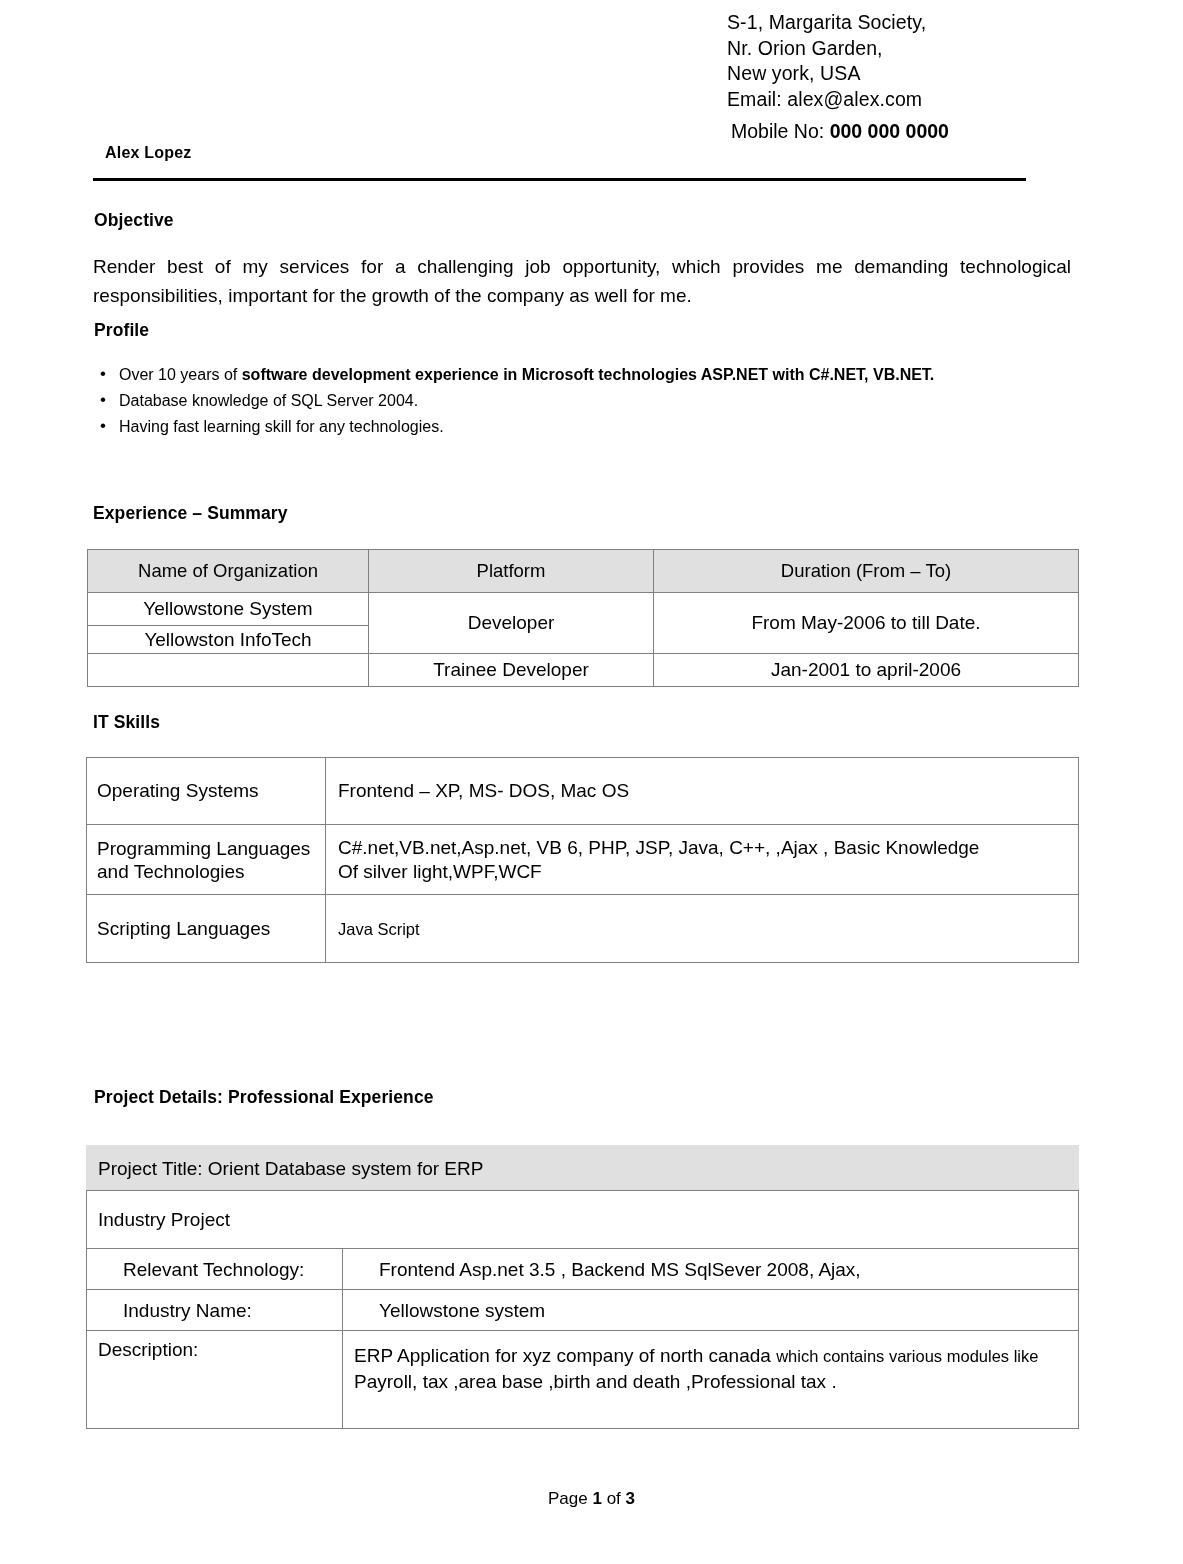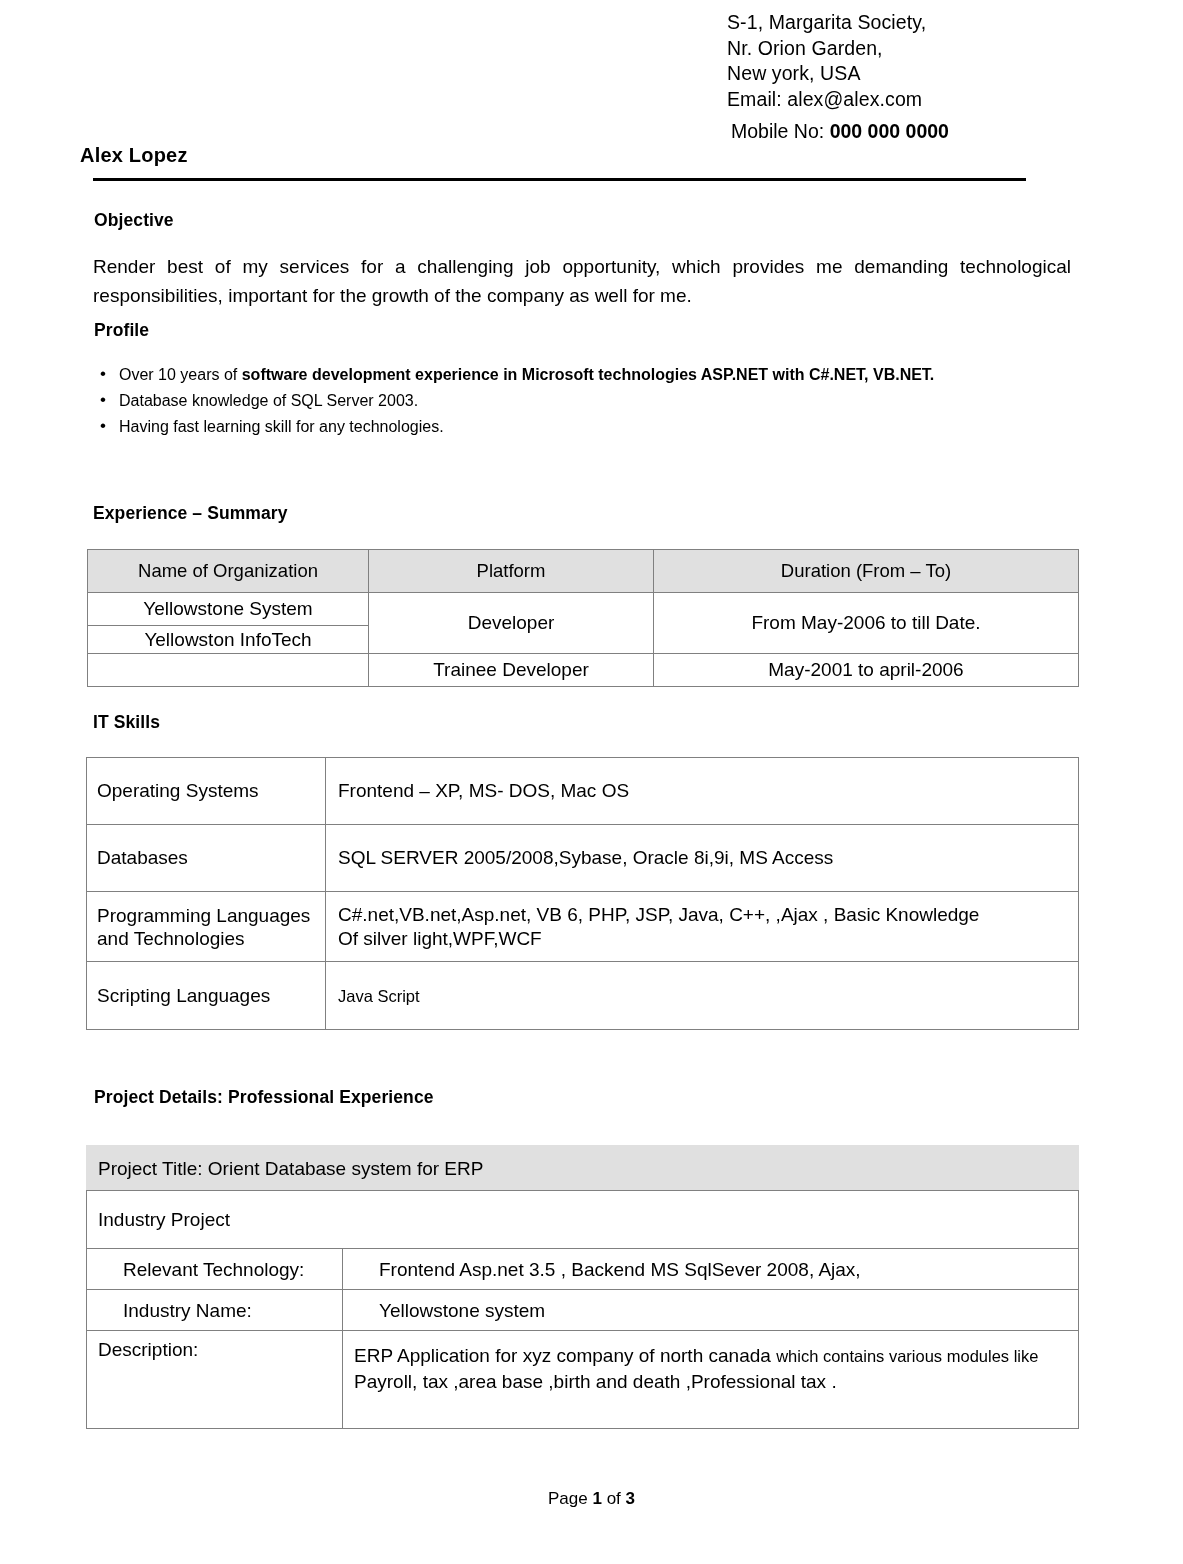--- a/index.html
+++ b/index.html
@@ -34,23 +34,23 @@
     position: absolute;
     left: 731px;
     top: 120px;
     font-size: 19.5px;
     white-space: nowrap;
   }
   .mobile-line .mobile-num { font-weight: bold; }
 
   .name-title {
     position: absolute;
-    left: 80px;
+    left: 105px;
     top: 144px;
-    font-size: 20px;
+    font-size: 16px;
     font-weight: bold;
     letter-spacing: 0.2px;
   }
   .name-rule {
     position: absolute;
     left: 93px;
     top: 178px;
     width: 933px;
     height: 3px;
     background: #000000;
@@ -213,21 +213,21 @@
   <div class="name-rule"></div>
 
   <div class="sec-heading" id="h-objective">Objective</div>
   <div class="objective-para">
     <span>Render best of my services for a challenging job opportunity, which provides me demanding technological responsibilities, important for the growth of the company as well for me.</span>
   </div>
 
   <div class="sec-heading" id="h-profile">Profile</div>
   <ul class="profile-list">
     <li class="justify"><span>Over 10 years of </span><b>software development experience in Microsoft technologies ASP.NET with C#.NET, VB.NET.</b></li>
-    <li><span>Database knowledge of SQL Server 2003.</span></li>
+    <li><span>Database knowledge of SQL Server 2004.</span></li>
     <li><span>Having fast learning skill for any technologies.</span></li>
   </ul>
 
   <div class="sec-heading" id="h-expsum">Experience – Summary</div>
   <table class="doc-table" id="exp-table">
     <colgroup>
       <col style="width:281px">
       <col style="width:285px">
       <col style="width:425px">
     </colgroup>
@@ -243,40 +243,36 @@
         <td class="org-short">Yellowstone System</td>
         <td class="span-mid" rowspan="2">Developer</td>
         <td class="span-mid" rowspan="2">From May-2006 to till Date.</td>
       </tr>
       <tr>
         <td class="org-tall">Yellowston InfoTech</td>
       </tr>
       <tr>
         <td class="row2" style="border-top:none"></td>
         <td class="row2">Trainee Developer</td>
-        <td class="row2">May-2001 to april-2006</td>
+        <td class="row2">Jan-2001 to april-2006</td>
       </tr>
     </tbody>
   </table>
 
   <div class="sec-heading" id="h-itskills">IT Skills</div>
   <table class="doc-table" id="skills-table">
     <colgroup>
       <col style="width:239px">
       <col style="width:753px">
     </colgroup>
     <tbody>
       <tr class="r1">
         <td class="label">Operating Systems</td>
         <td class="value"> Frontend – XP, MS- DOS,  Mac OS</td>
       </tr>
-      <tr class="r2">
-        <td class="label">Databases</td>
-        <td class="value">SQL SERVER 2005/2008,Sybase, Oracle 8i,9i, MS Access</td>
-      </tr>
       <tr class="r3">
         <td class="label twoline">
           <div>Programming  Languages</div>
           <div>and Technologies</div>
         </td>
         <td class="value">
           <div>C#.net,VB.net,Asp.net, VB 6, PHP, JSP, Java, C++, ,Ajax , Basic Knowledge</div>
           <div>Of silver light,WPF,WCF</div>
         </td>
       </tr>

